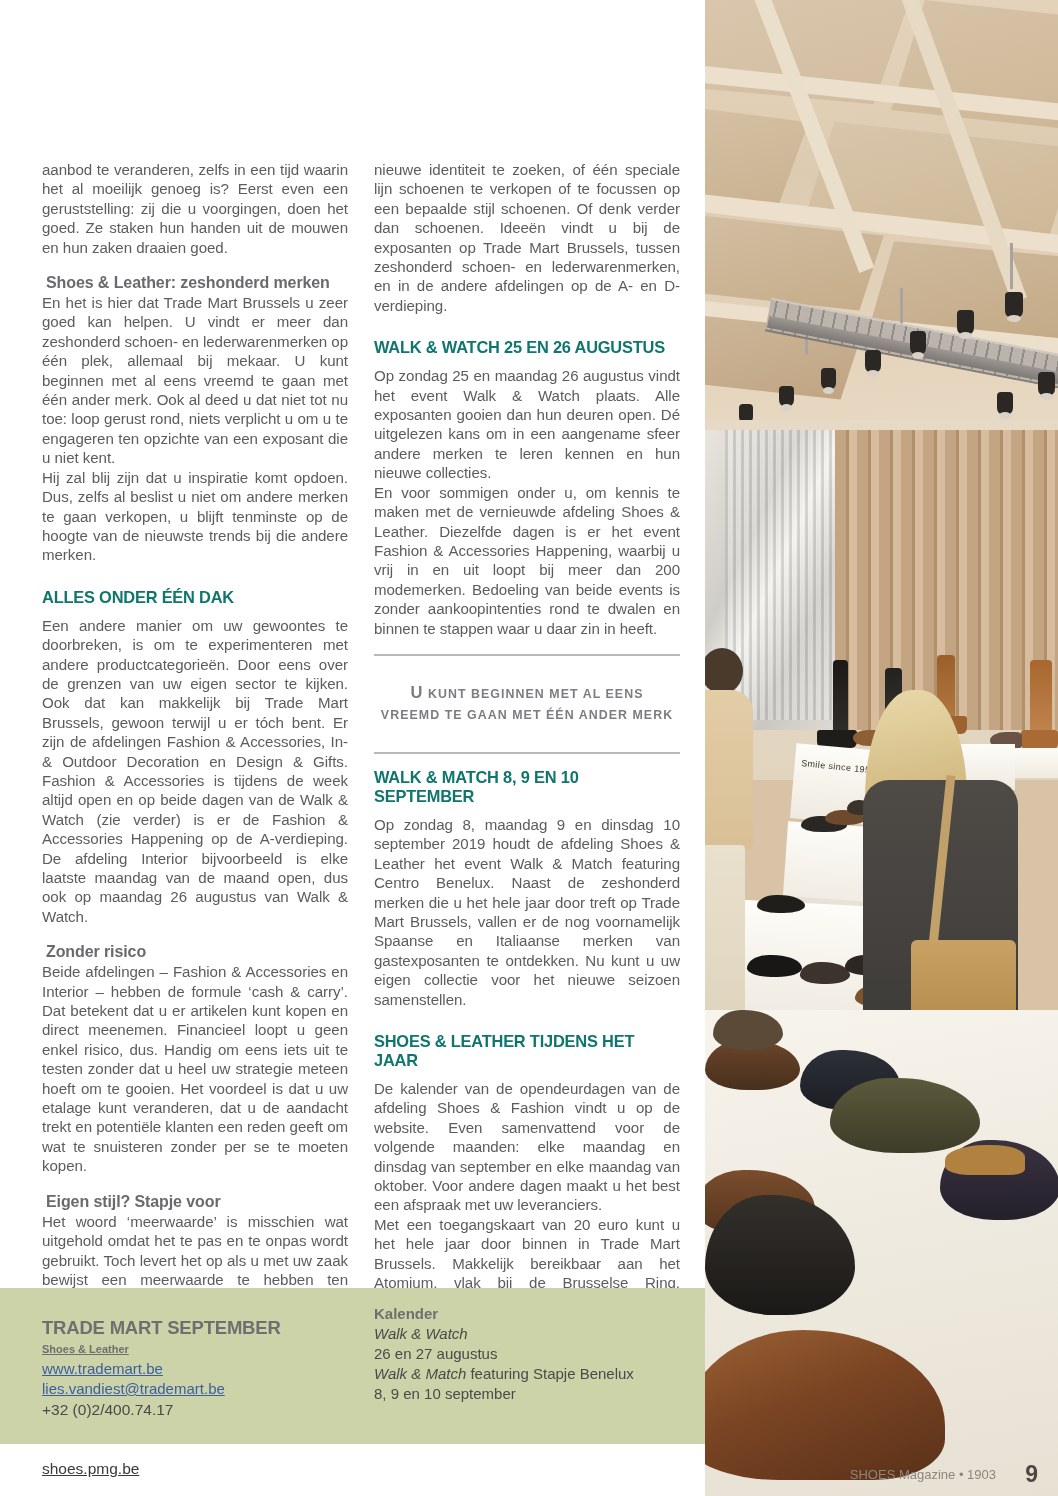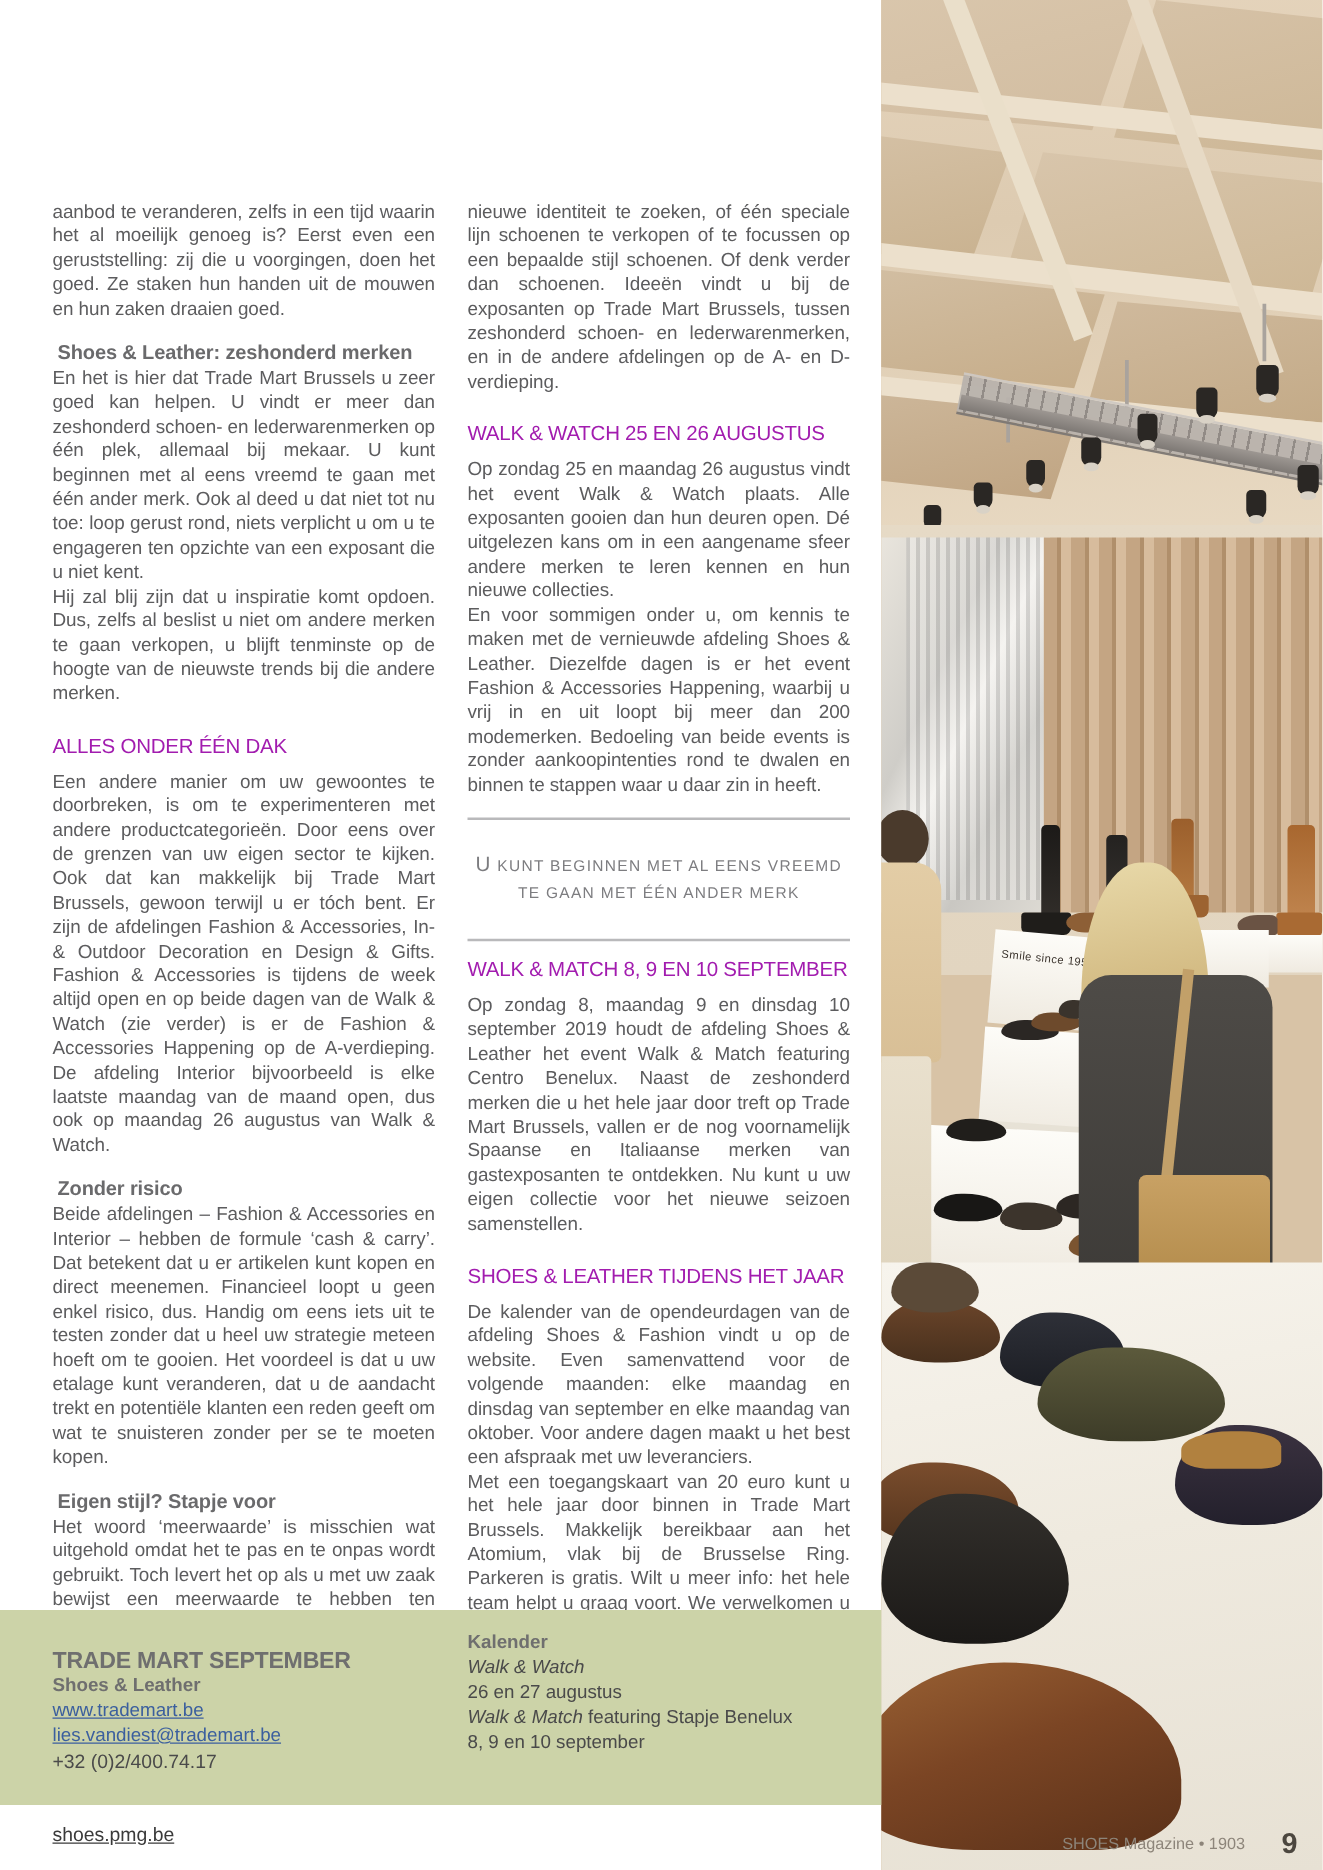--- a/index.html
+++ b/index.html
@@ -116,52 +116,52 @@
     line-height:18px;
     font-weight:700;
     color:#6a6a6c;
     letter-spacing:-0.1px;
   }
   h2.sec.first{margin-top:0;}
   h1.major{
     margin:23px 0 9px 0;
     font-size:16.4px;
     line-height:19px;
-    font-weight:400;
-    color:#a21caf;
+    font-weight:700;
+    color:#0f766e;
     letter-spacing:-0.2px;
   }
 
   
   .pullwrap{margin:16px 0 14px 0;}
   .rule{height:2px;background:#b9b9bb;width:100%;}
   .pullquote{
     text-align:center;
     color:#7d7d80;
     font-size:12.4px;
-    font-weight:400;
+    font-weight:700;
     letter-spacing:1.05px;
     line-height:21px;
     padding:26px 6px 26px 6px;
     text-transform:uppercase;
   }
   .pullquote .big{font-size:16.5px;}
 
   .endmark{display:inline-block;width:10px;height:10px;border:2px solid #4d4d4f;margin-left:4px;
     vertical-align:-1px;}
 
   
   .infobox{
     position:absolute;left:0;top:1288px;width:705px;height:156px;
     background:#ccd3a8;
   }
   .info-left{position:absolute;left:42px;top:28px;width:300px;}
   .info-right{position:absolute;left:374px;top:16px;width:300px;}
   .info-title{font-size:18.5px;font-weight:700;color:#6f6f6f;letter-spacing:-0.2px;line-height:23px;}
-  .info-sub{font-size:15px;font-weight:700;color:#6f6f6f;line-height:20px;}
+  .info-sub{font-size:11px;font-weight:700;color:#6f6f6f;line-height:20px;text-decoration:underline;}
   .info-link{font-size:15px;color:#3b5f9e;line-height:20px;text-decoration:underline;display:block;}
   .info-phone{font-size:15.5px;color:#4a4a4a;line-height:22px;}
   .kal-title{font-size:15px;font-weight:700;color:#6f6f6f;line-height:20px;}
   .kal-line{font-size:15px;color:#4a4a4a;line-height:20px;}
   .kal-line i{font-style:italic;}
 
   
   .footer-url{
     position:absolute;left:42px;top:1460px;font-size:15.5px;color:#3a3a3a;
     text-decoration:underline;

